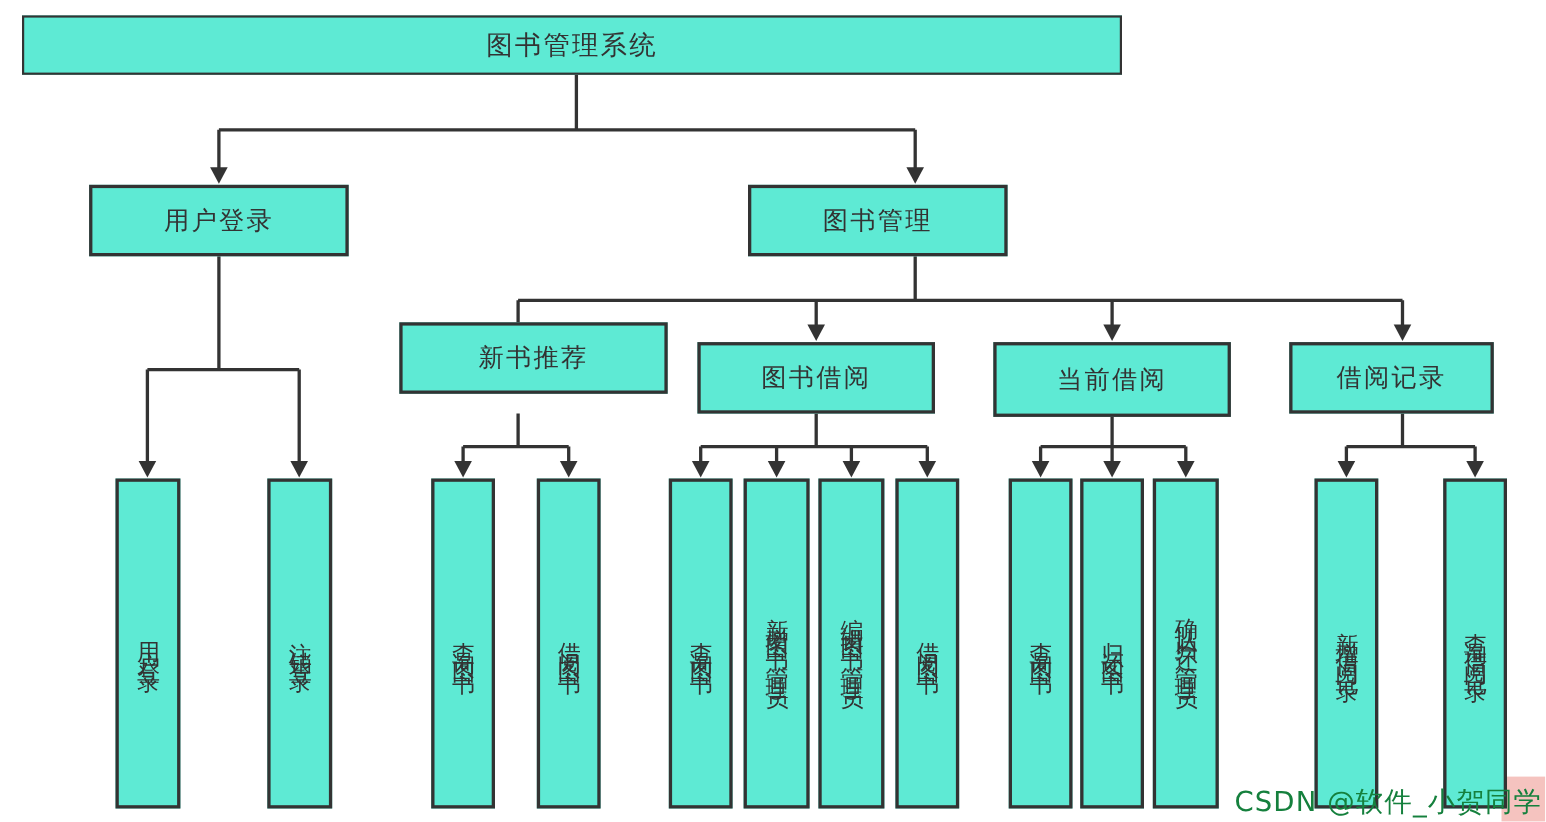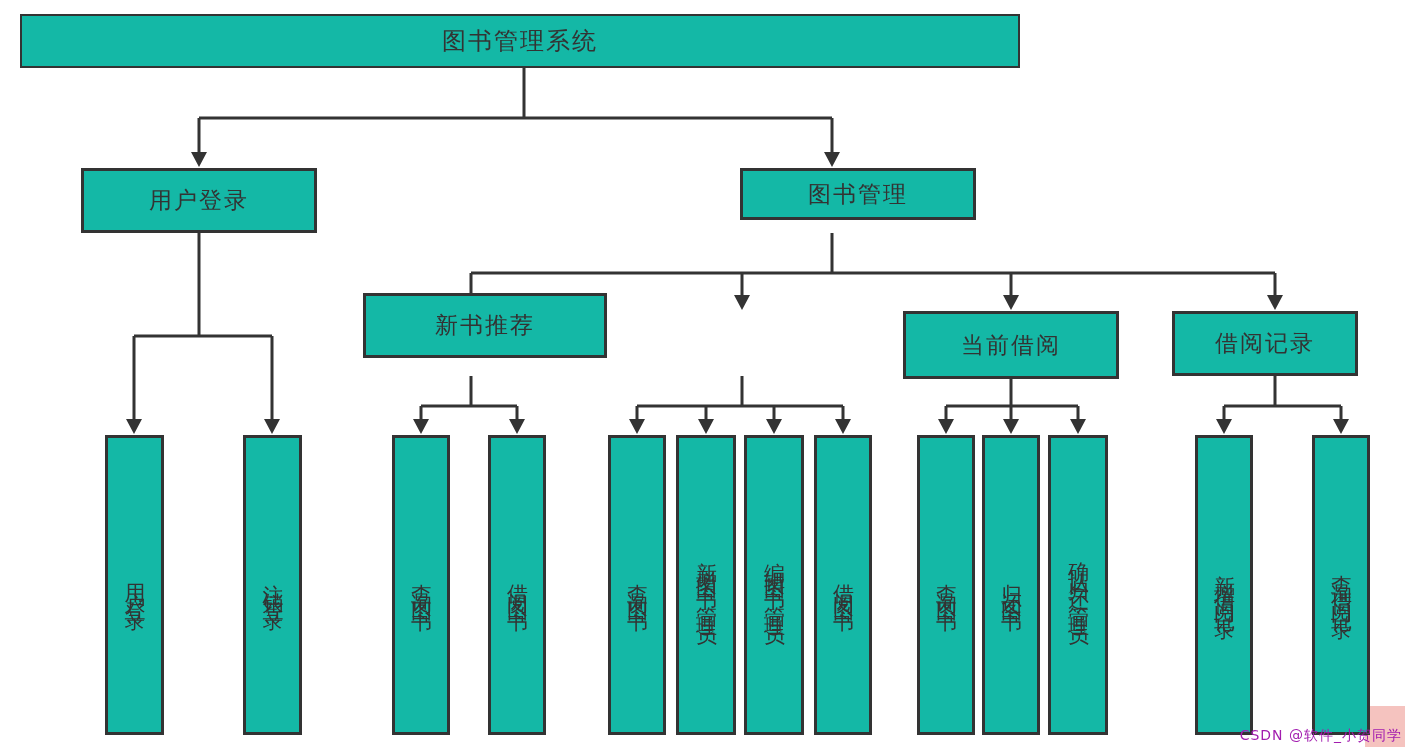--- a/index.html
+++ b/index.html
@@ -2,33 +2,33 @@
 <html><head>
 <meta charset="utf-8">
 <style>
   html,body{margin:0;padding:0;background:#ffffff;}
   #canvas{
     position:relative;width:1405px;height:747px;background:#ffffff;overflow:hidden;
     font-family:"DejaVu Sans","Liberation Sans",sans-serif;
   }
   #connectors{position:absolute;left:0;top:0;z-index:1;}
   .box{
-    position:absolute;box-sizing:border-box;background:#14b8a6;border:3px solid #333333;
+    position:absolute;box-sizing:border-box;background:#5eead4;border:3px solid #333333;
     display:flex;align-items:center;justify-content:center;color:#333333;z-index:2;
   }
   .box--root{border-width:2px;font-size:24px;letter-spacing:2px;}
   .box--branch{font-size:23px;letter-spacing:2px;}
   .box--leaf{padding:4px 0;}
   .vlabel{
     writing-mode:vertical-rl;text-orientation:mixed;font-size:21px;line-height:1;
     letter-spacing:9px;color:#333333;
   }
   .hlabel{white-space:nowrap;}
   .watermark{
-    position:absolute;right:3px;bottom:2px;z-index:5;font-size:14px;color:#a21caf;
+    position:absolute;right:3px;bottom:2px;z-index:5;font-size:25px;color:#15803d;
     letter-spacing:1px;white-space:nowrap;
   }
   .watermark-highlight{
     position:absolute;left:1365px;top:706px;width:40px;height:41px;
     background:#f5c3bf;z-index:0;
   }
 </style>
 </head>
 <body>
 
@@ -76,26 +76,29 @@
     </g>
   </svg>
 
   <div class="box box--root" style="left:20px;top:14px;width:1000px;height:54px;">
     <span class="hlabel">图书管理系统</span>
   </div>
 
   <div class="box box--branch" style="left:81px;top:168px;width:236px;height:65px;">
     <span class="hlabel">用户登录</span>
   </div>
-  <div class="box box--branch" style="left:740px;top:168px;width:236px;height:52px;">
+  <div class="box box--branch" style="left:680px;top:168px;width:236px;height:65px;">
     <span class="hlabel">图书管理</span>
   </div>
 
   <div class="box box--branch" style="left:363px;top:293px;width:244px;height:65px;">
     <span class="hlabel">新书推荐</span>
+  </div>
+  <div class="box box--branch" style="left:634px;top:311px;width:216px;height:65px;">
+    <span class="hlabel">图书借阅</span>
   </div>
   <div class="box box--branch" style="left:903px;top:311px;width:216px;height:68px;">
     <span class="hlabel">当前借阅</span>
   </div>
   <div class="box box--branch" style="left:1172px;top:311px;width:186px;height:65px;">
     <span class="hlabel">借阅记录</span>
   </div>
 
   <div class="box box--leaf" style="left:105px;top:435px;width:59px;height:300px;">
     <span class="vlabel">用户登录</span>

